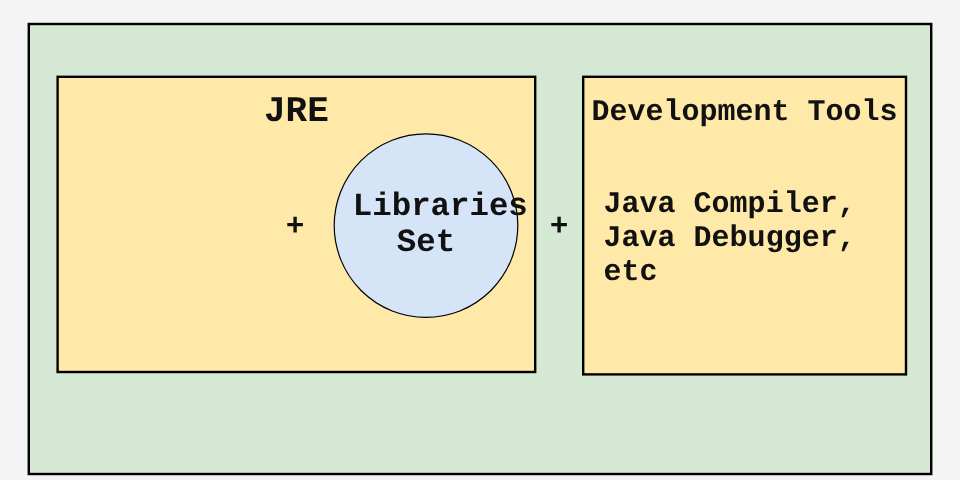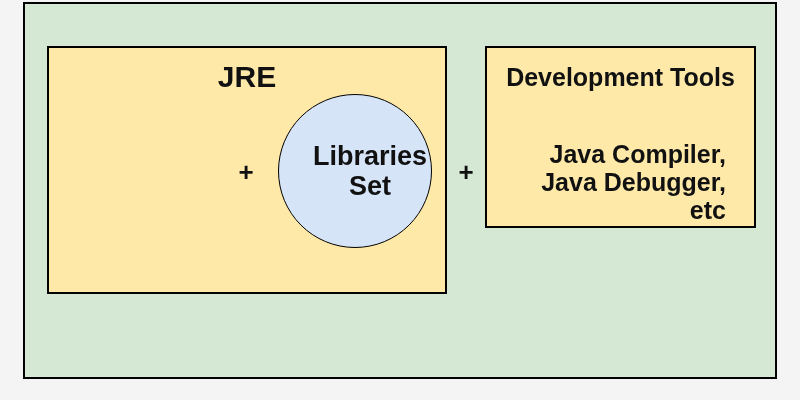--- a/index.html
+++ b/index.html
@@ -8,63 +8,64 @@
     font-family: "Liberation Sans", sans-serif;
     background: var(--outer-bg, #f4f4f5);
   }
   .canvas {
     position: relative; width: 800px; height: 400px;
     background: var(--outer-bg, #f4f4f5);
     color: var(--text, #111111);
     font-weight: 700;
   }
   .jdk-box {
-    position: absolute; left: 23px; top: 2px;
+    position: absolute; left: 23px; top: 19px;
     width: 754px; height: 377px;
     box-sizing: border-box;
     background: var(--jdk-fill, #d5e8d4);
     border: 2px solid var(--border, #000000);
+    font-family: Liberation Mono, monospace;
   }
   .inner-box {
     position: absolute; box-sizing: border-box;
     background: var(--box-fill, #ffe9a9);
     border: 2px solid var(--border, #000000);
   }
   .jre-box { left: 22px; top: 42px; width: 400px; height: 248px; }
-  .devtools-box { left: 460px; top: 42px; width: 271px; height: 182px; }
+  .devtools-box { left: 460px; top: 42px; width: 271px; height: 250px; }
   .jre-title {
     position: absolute; left: 0; right: 0; top: 11px;
     text-align: center; font-size: 30px; line-height: 36px;
   }
   .circle {
     position: absolute; width: 154px; height: 154px;
     box-sizing: border-box; border-radius: 50%;
     background: var(--circle-fill, #d6e4f7);
     border: 1.5px solid var(--border, #000000);
     display: flex; align-items: center; justify-content: center;
   }
   .jvm-circle { left: 14px; top: 46px; }
-  .libraries-circle { left: 229px; top: 46px; justify-content: flex-end; }
+  .libraries-circle { left: 229px; top: 46px; }
   .circle .circle-label {
     display: block; width: 122px; text-align: center;
     font-size: 27px; line-height: 30px;
   }
   .plus {
     position: absolute; transform: translate(-50%, -50%);
     font-size: 26px; line-height: 26px;
   }
   .plus-jre { left: 197px; top: 124px; }
   .plus-jdk { left: 441px; top: 168px; }
   .devtools-title {
     position: absolute; left: 0; right: 0; top: 14px;
     text-align: center; font-size: 25px; line-height: 30px;
   }
   .devtools-body {
     position: absolute; left: 0; right: 0; top: 92px;
-    padding: 0 28px; text-align: right;
+    padding: 0 16px; text-align: left;
     font-size: 25px; line-height: 28px;
   }
   .jdk-label {
     position: absolute; left: 0; right: 0; top: 330px;
     text-align: center; font-size: 30px; line-height: 36px;
   }
 </style>
 </head>
 <body>
 

